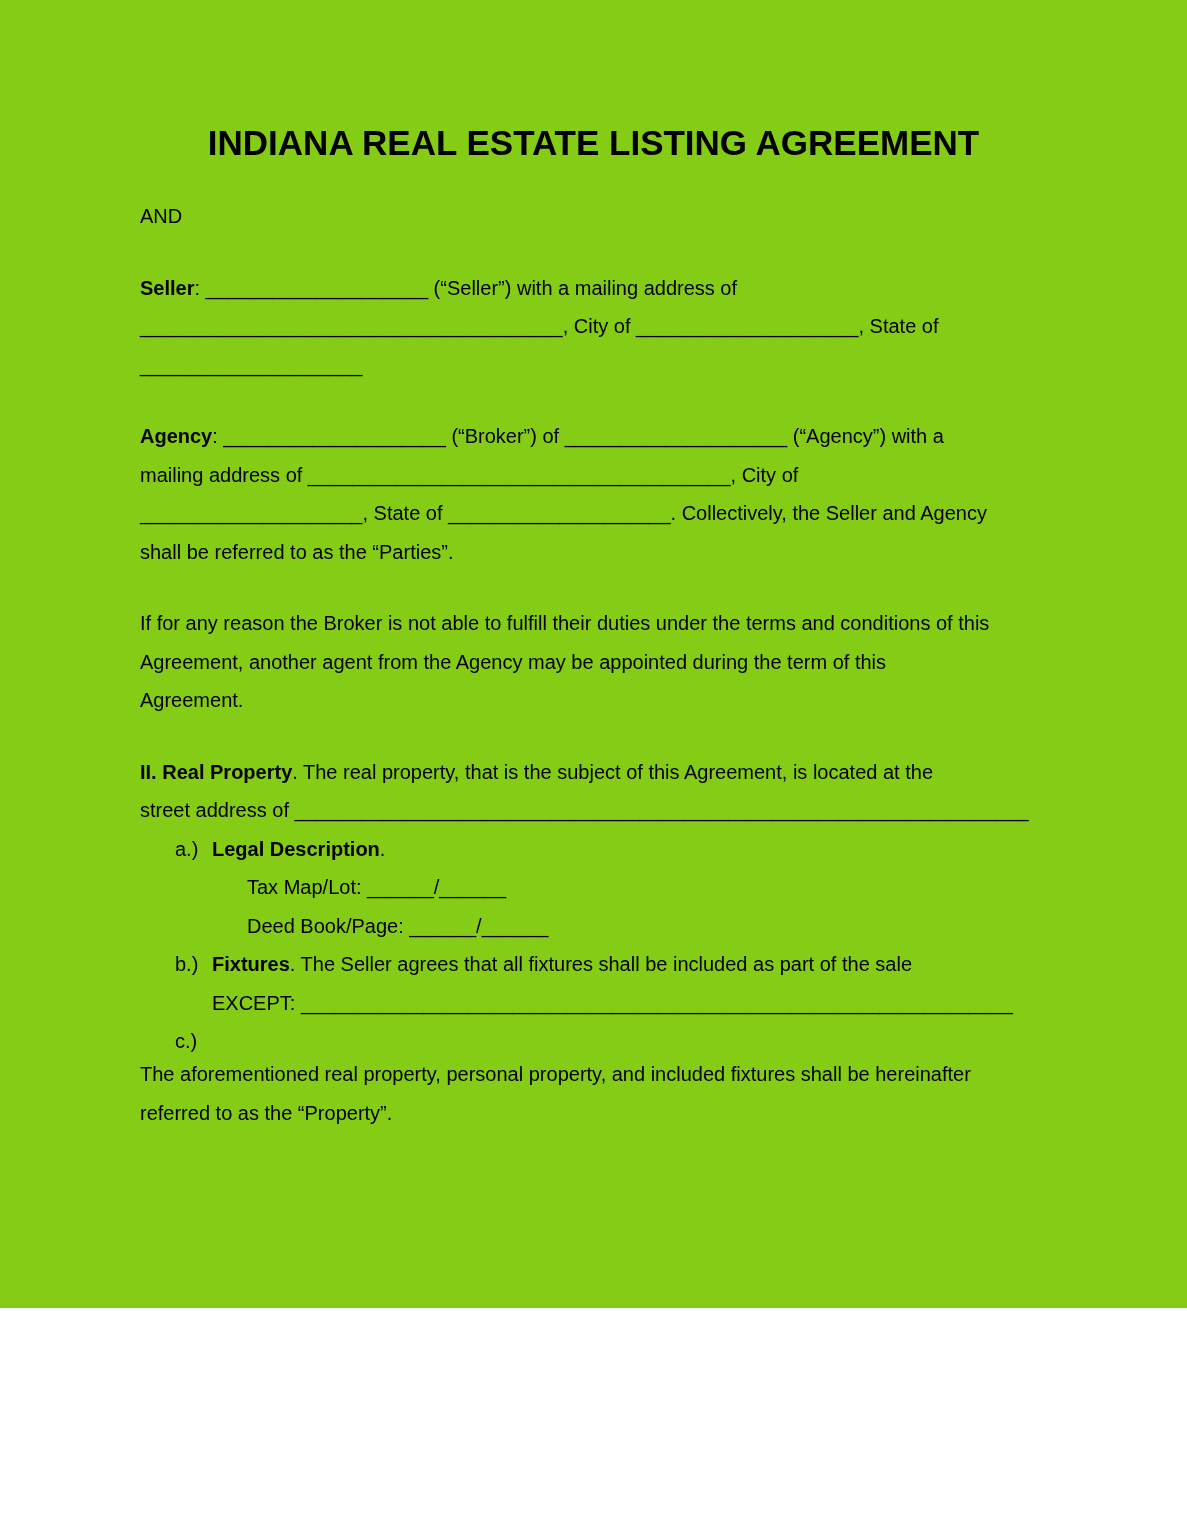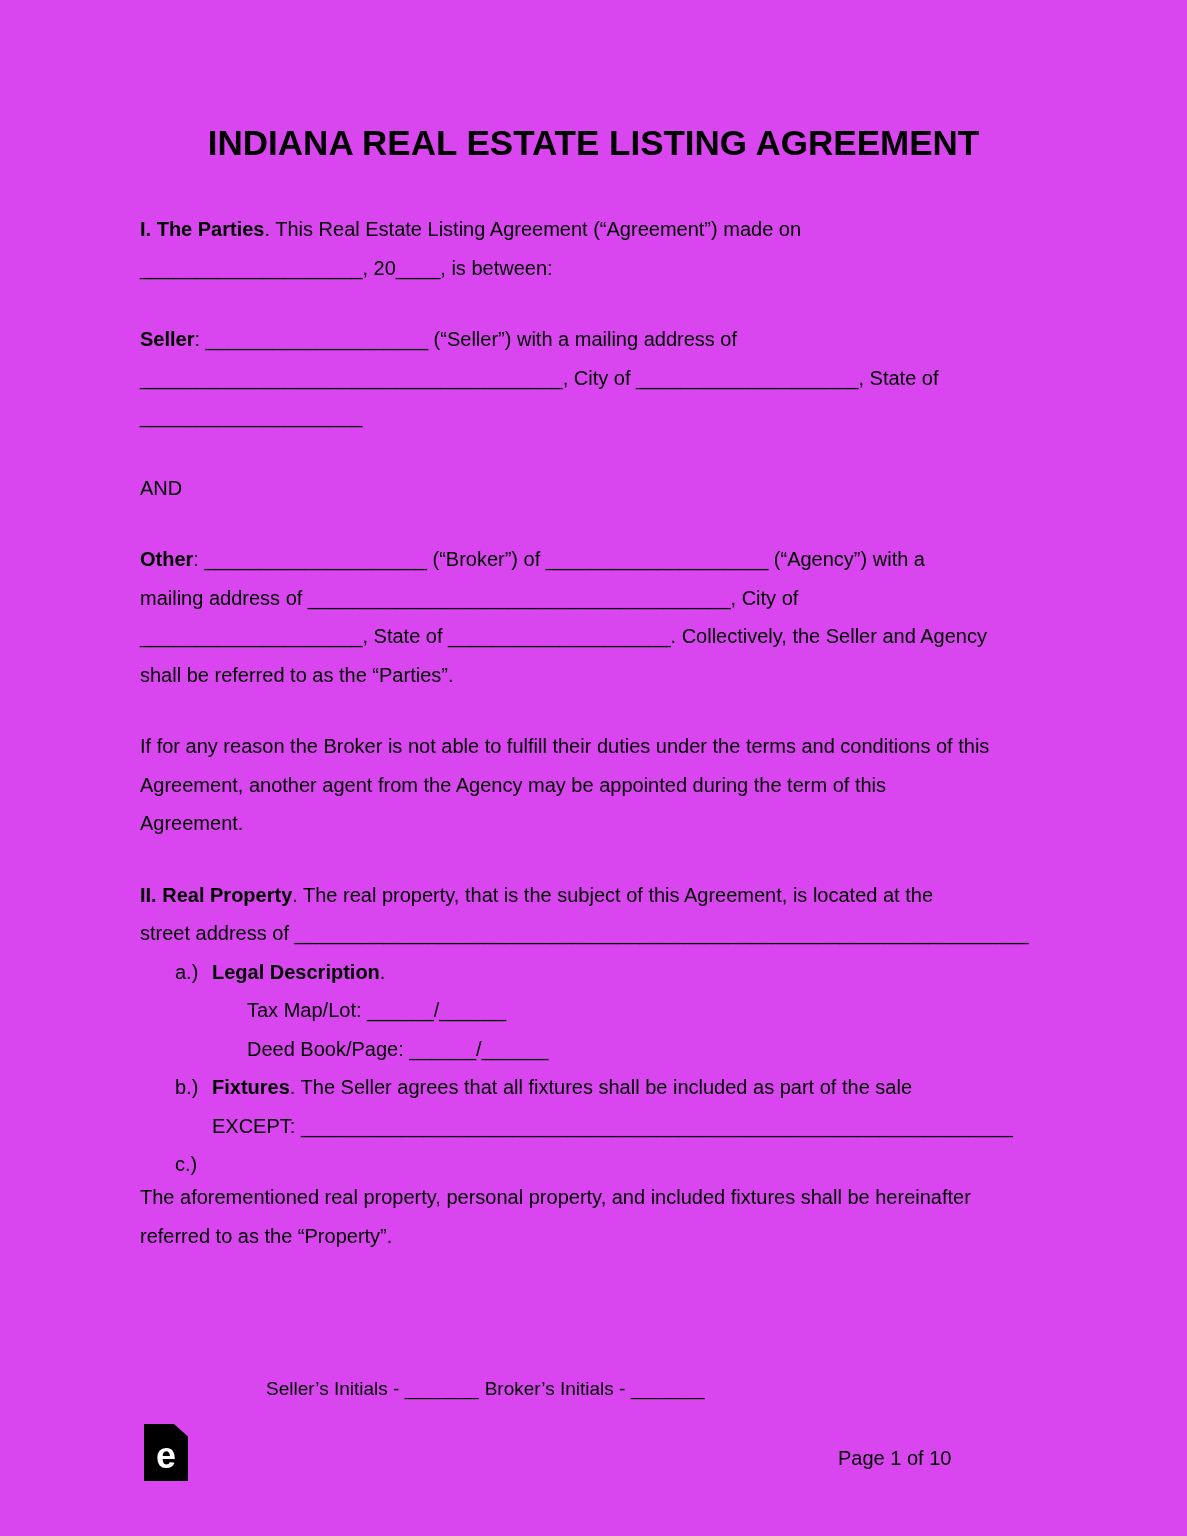--- a/index.html
+++ b/index.html
@@ -3,22 +3,22 @@
 <meta charset="utf-8">
 <style>
   html, body {
     margin: 0;
     padding: 0;
     background: #ffffff;
   }
   .page {
     position: relative;
     width: 1187px;
-    height: 1536px;
-    background: #d946ef;
+    height: 1308px;
+    background: #84cc16;
     color: #000000;
     font-family: "Liberation Sans", sans-serif;
     font-size: 20px;
     line-height: 38.5px;
     overflow: hidden;
   }
   .content {
     padding: 0 140px 0 140px;
   }
   .title {
@@ -97,30 +97,28 @@
   }
 </style>
 </head>
 <body>
 
 <main class="page">
   <div class="content">
 
     <h1 class="title">INDIANA REAL ESTATE LISTING AGREEMENT</h1>
 
-    <p class="para first"><b class="lbl">I. The Parties</b><span class="runtext">. This Real Estate Listing Agreement (“Agreement”) made on
-____________________, 20____, is between:</span></p>
+
+    <p class="para">AND</p>
 
     <p class="para"><b class="lbl">Seller</b><span class="runtext">: ____________________ (“Seller”) with a mailing address of
 ______________________________________, City of ____________________, State of
 ____________________</span></p>
 
-    <p class="para">AND</p>
-
-    <p class="para"><b class="lbl">Other</b><span class="runtext">: ____________________ (“Broker”) of ____________________ (“Agency”) with a
+    <p class="para"><b class="lbl">Agency</b><span class="runtext">: ____________________ (“Broker”) of ____________________ (“Agency”) with a
 mailing address of ______________________________________, City of
 ____________________, State of ____________________. Collectively, the Seller and Agency
 shall be referred to as the “Parties”.</span></p>
 
     <p class="para"><span class="runtext">If for any reason the Broker is not able to fulfill their duties under the terms and conditions of this
 Agreement, another agent from the Agency may be appointed during the term of this
 Agreement.</span></p>
 
     <p class="para"><b class="lbl">II. Real Property</b><span class="runtext">. The real property, that is the subject of this Agreement, is located at the
 street address of __________________________________________________________________</span></p>

